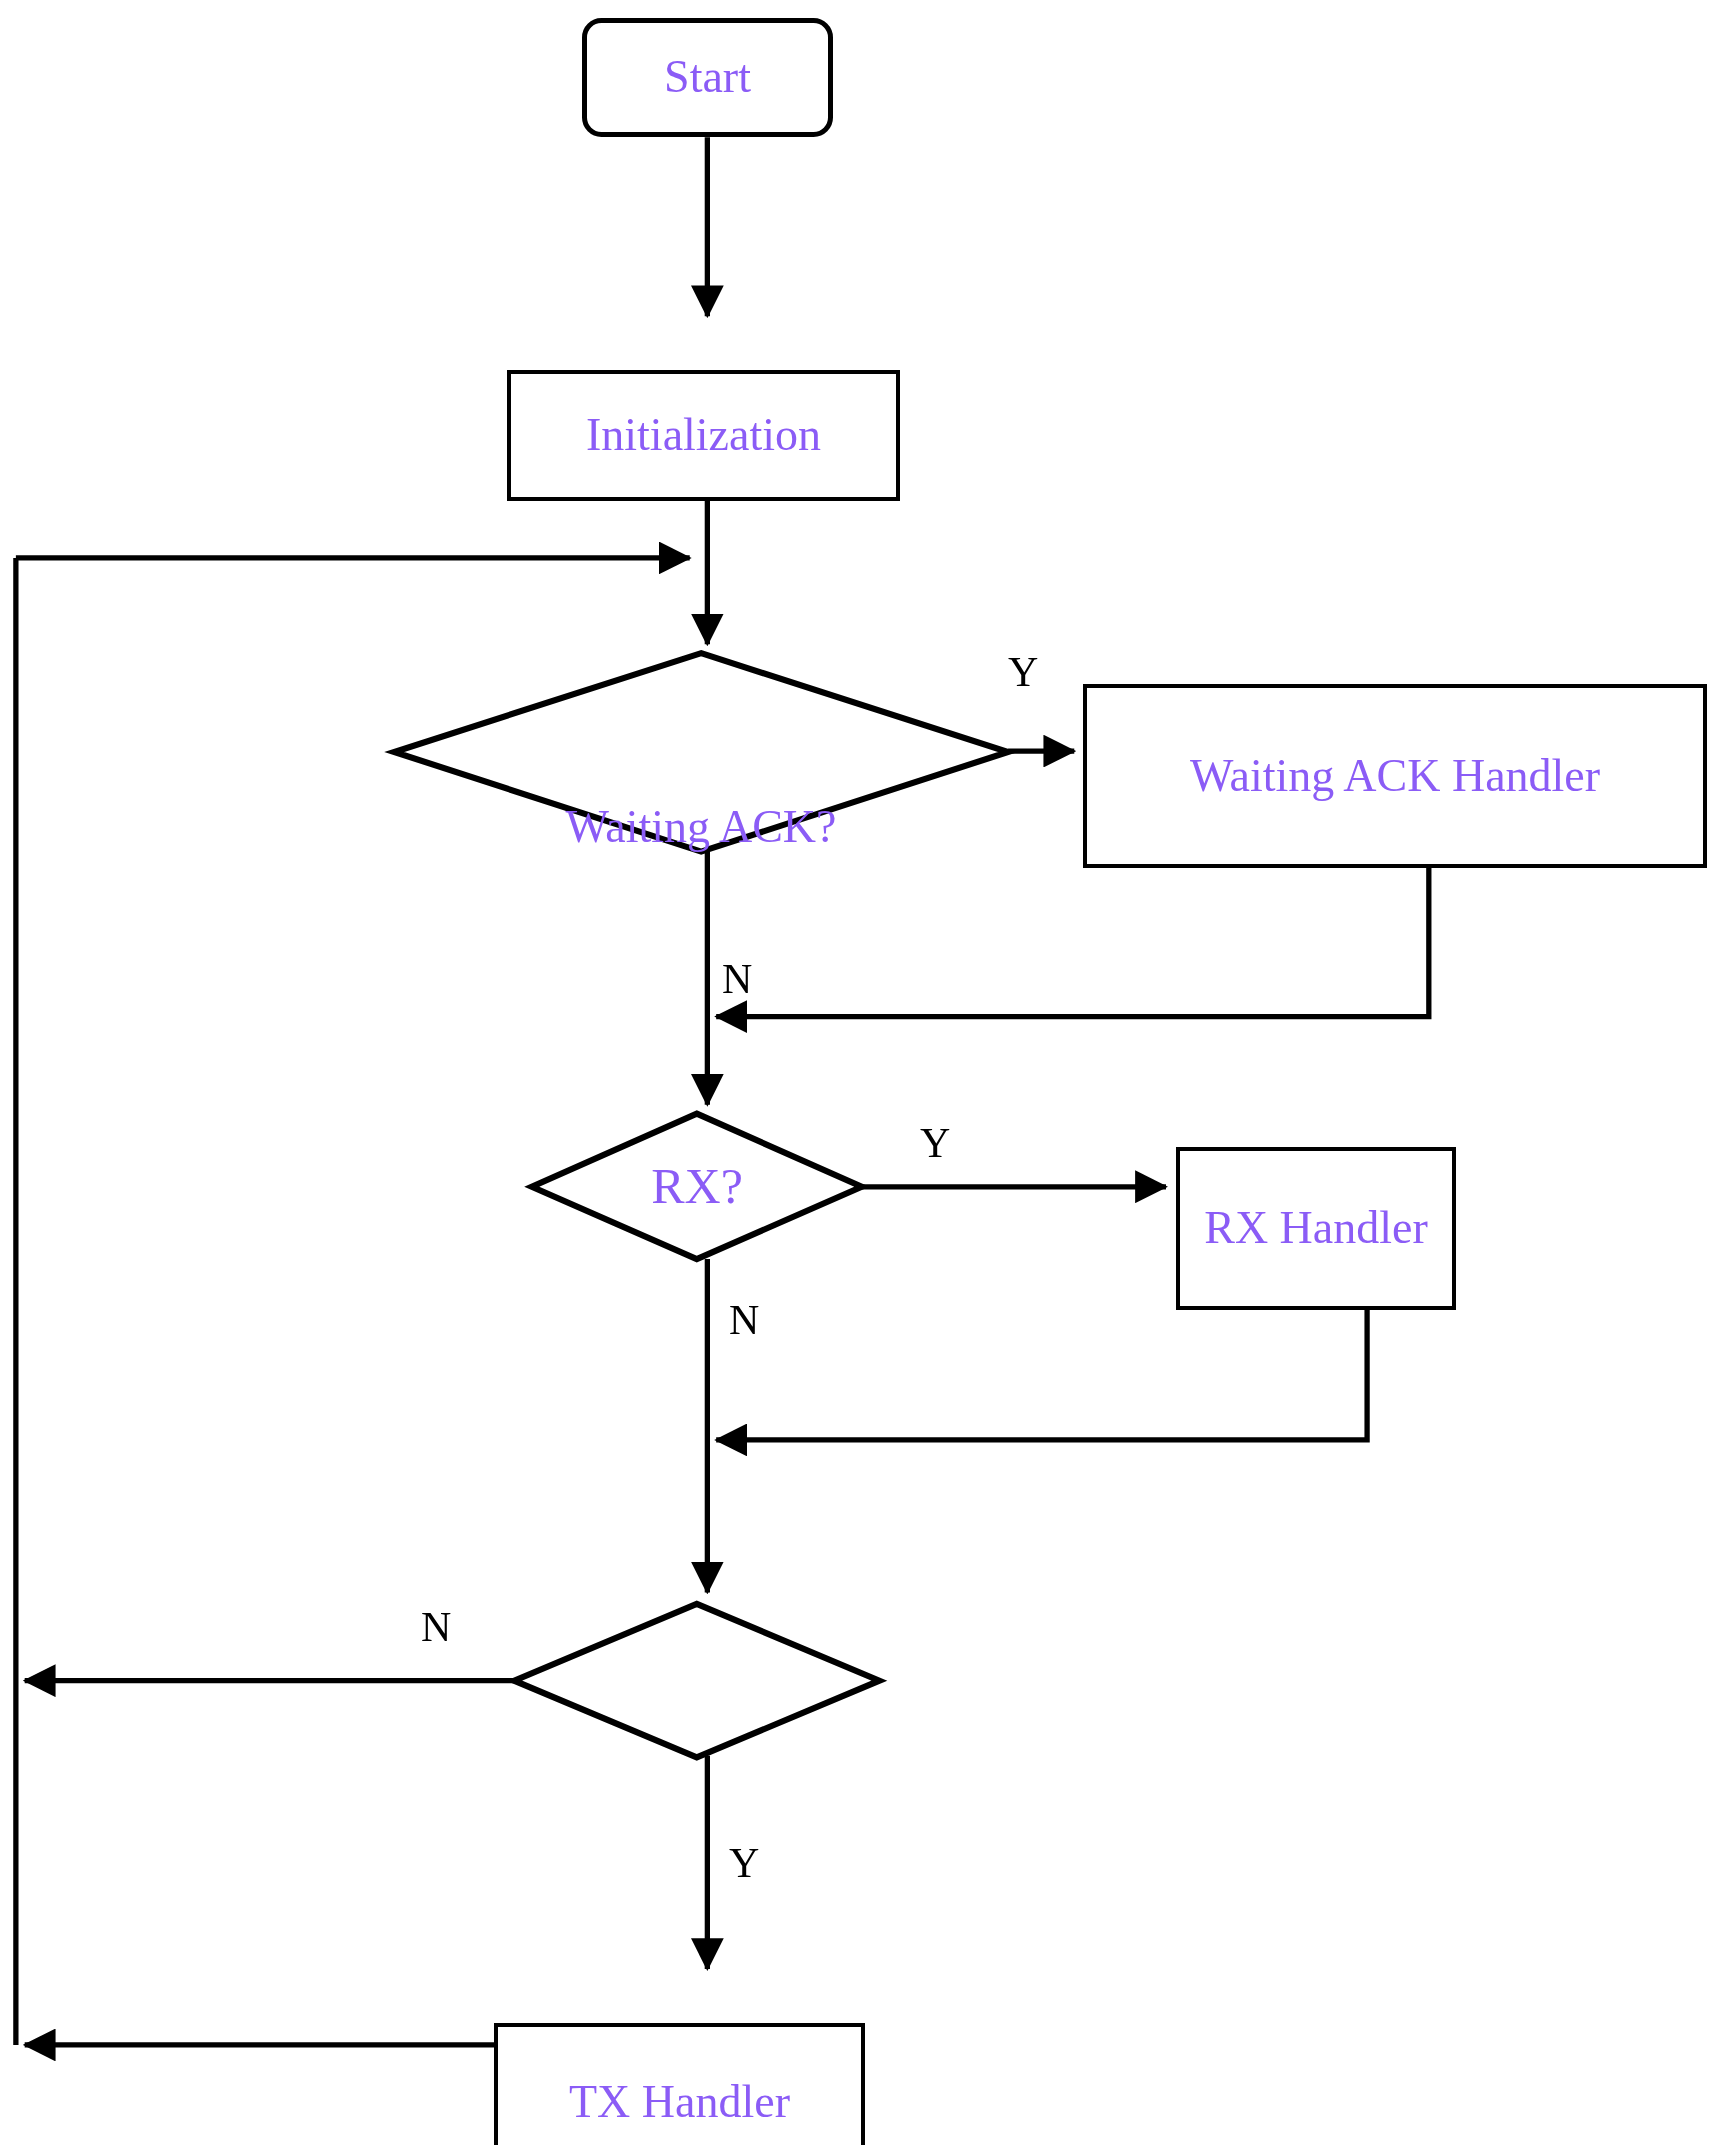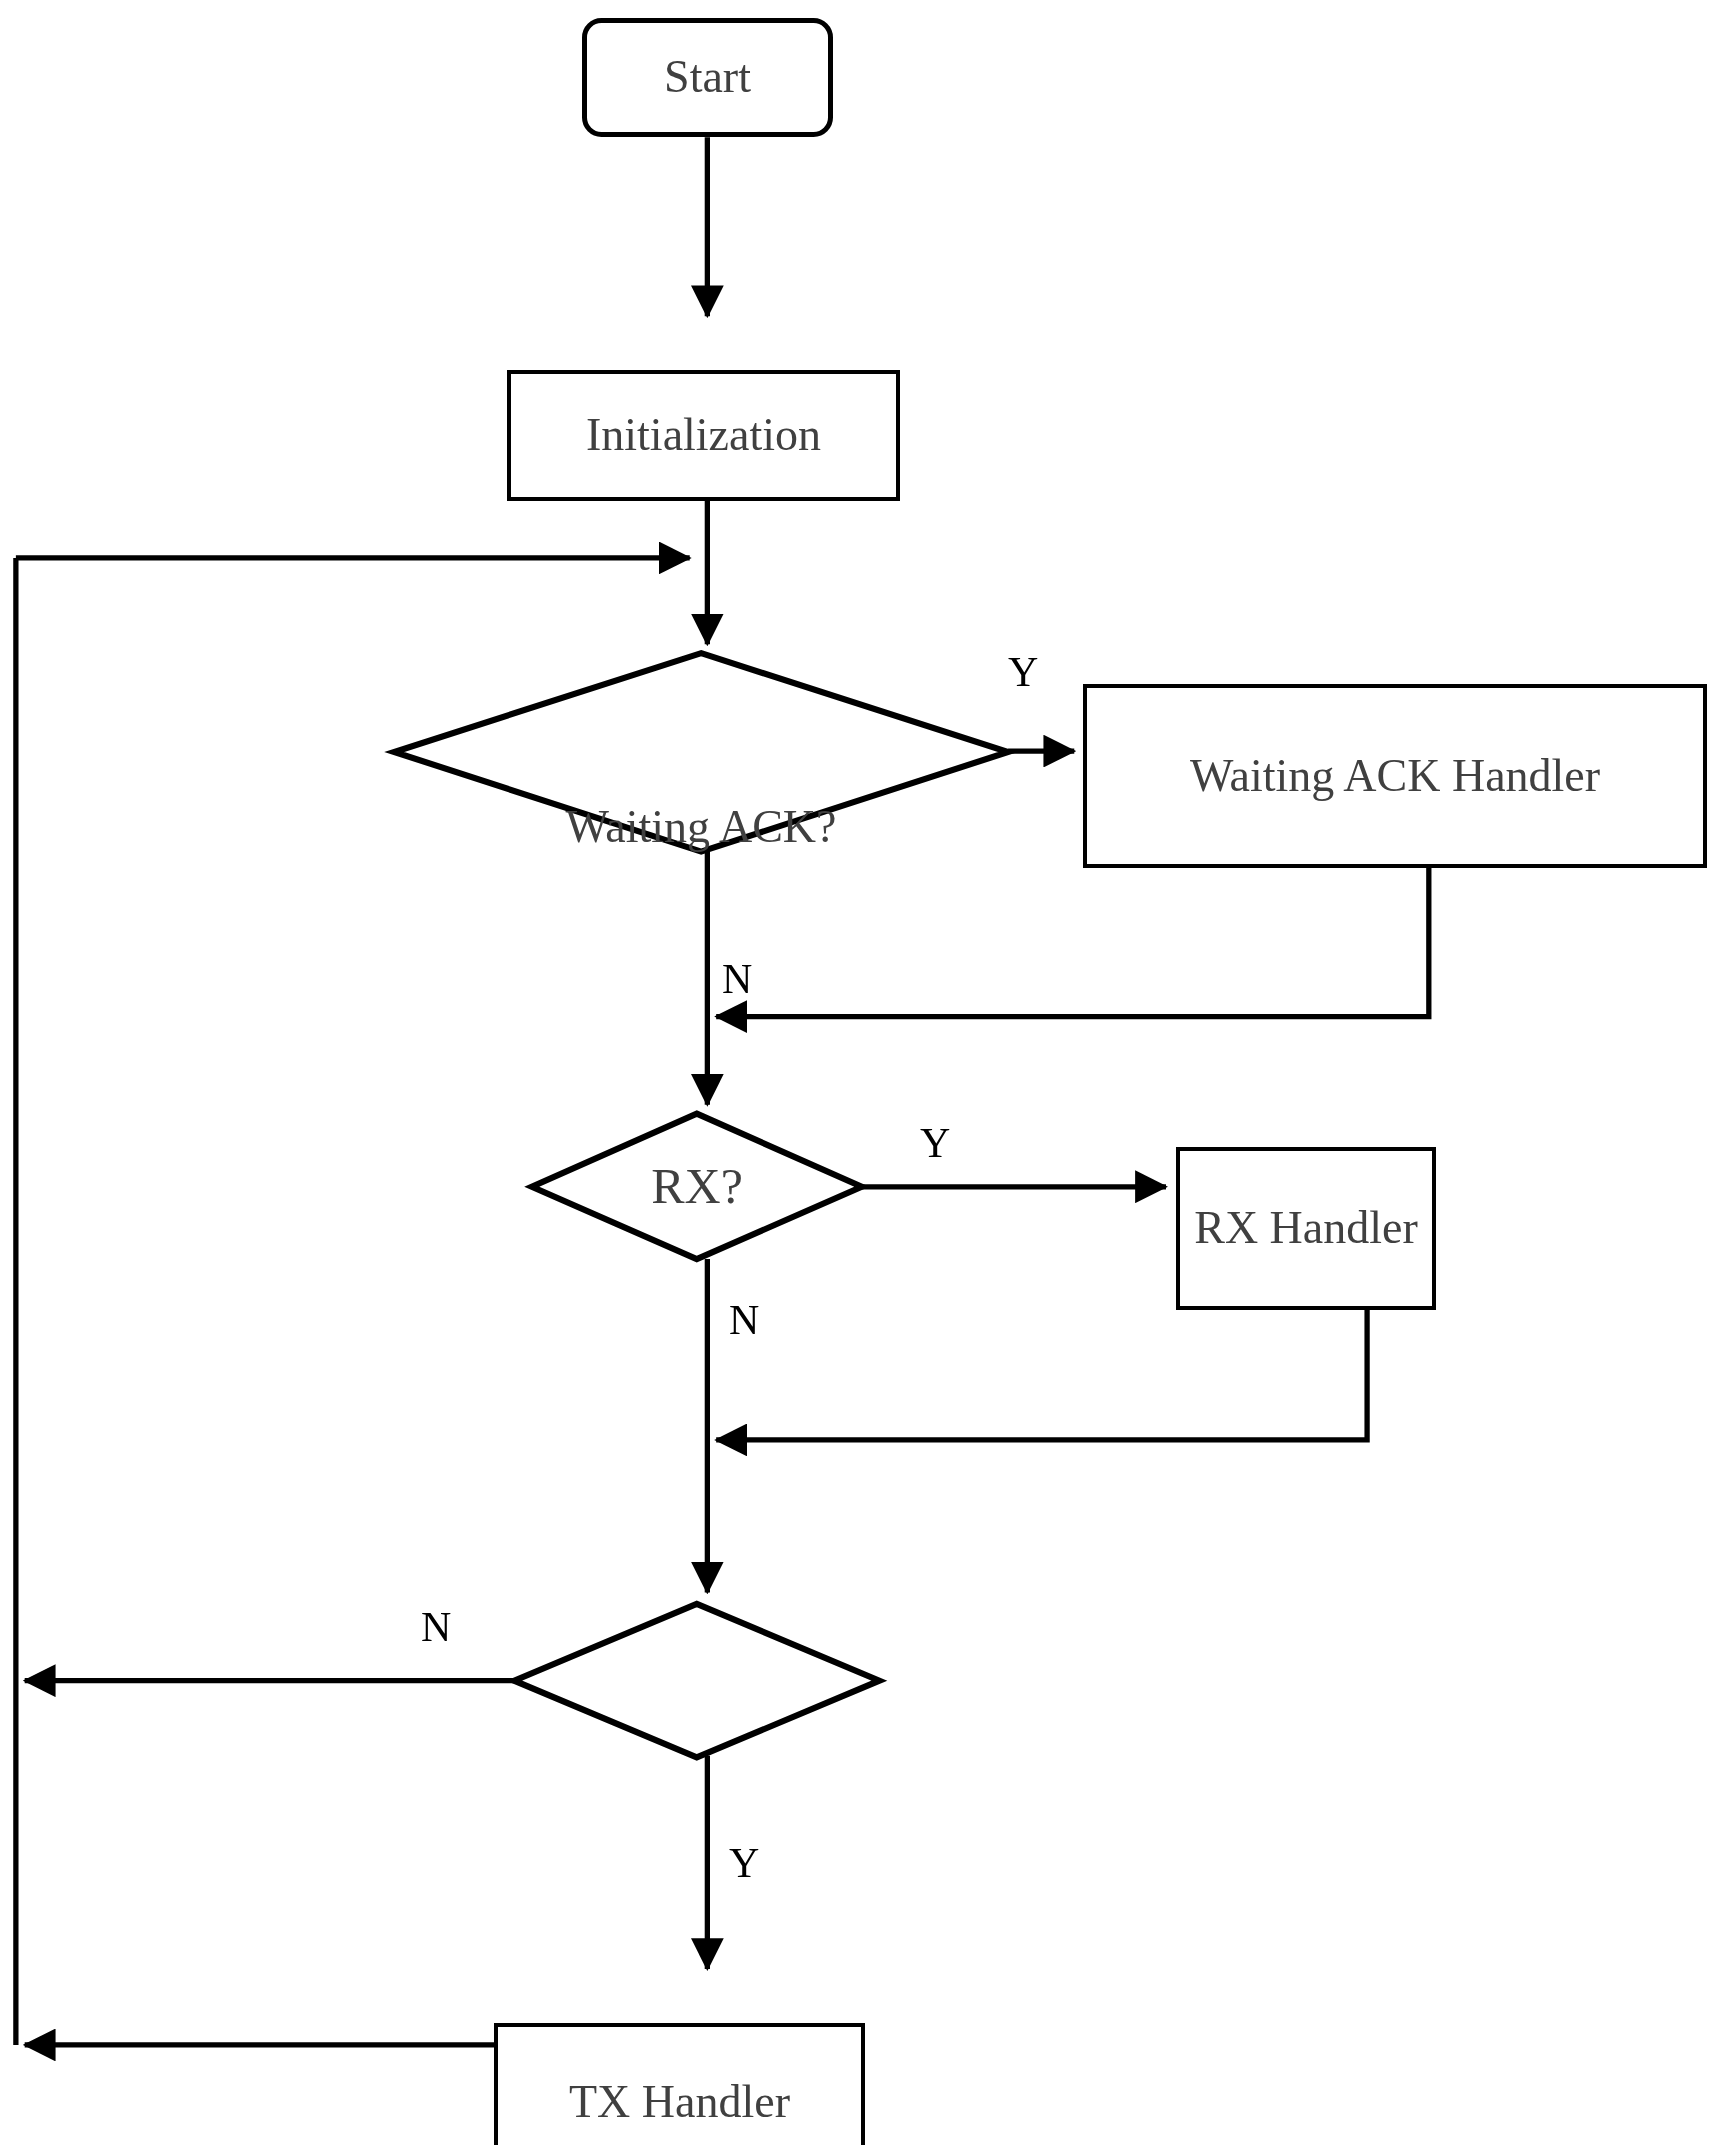--- a/index.html
+++ b/index.html
@@ -11,21 +11,21 @@
     overflow:hidden;
     font-family:"Liberation Serif","DejaVu Serif",serif;
   }
   #wires{position:absolute;left:0;top:0;width:1719px;height:2146px;}
   .node{
     position:absolute;
     box-sizing:border-box;
     display:flex;
     align-items:center;
     justify-content:center;
-    color:#404040;
+    color:#8b5cf6;
     text-align:center;
     line-height:1.05;
     user-select:none;
   }
   .proc{
     border:4.4px solid #000000;
     background:#ffffff;
     margin-top:44px;
   }
   .term{
@@ -109,21 +109,21 @@
   </div>
 
   <div class="node proc" style="left:1083px;top:640px;width:624px;height:184px;font-size:46px;">
     <span>Waiting ACK Handler</span>
   </div>
 
   <div class="node dec" style="left:532px;top:1113px;width:330px;height:146px;font-size:50px;">
     <span class="dec-label">RX?</span>
   </div>
 
-  <div class="node proc" style="left:1176px;top:1103px;width:260px;height:163px;font-size:46px;">
+  <div class="node proc" style="left:1176px;top:1103px;width:280px;height:163px;font-size:46px;">
     <span>RX Handler</span>
   </div>
 
 
   <div class="node proc" style="left:494px;top:1979px;width:371px;height:159px;font-size:46px;">
     <span>TX Handler</span>
   </div>
 
   <div class="edge-label" style="left:1008px;top:651px;font-size:42px;">Y</div>
 

